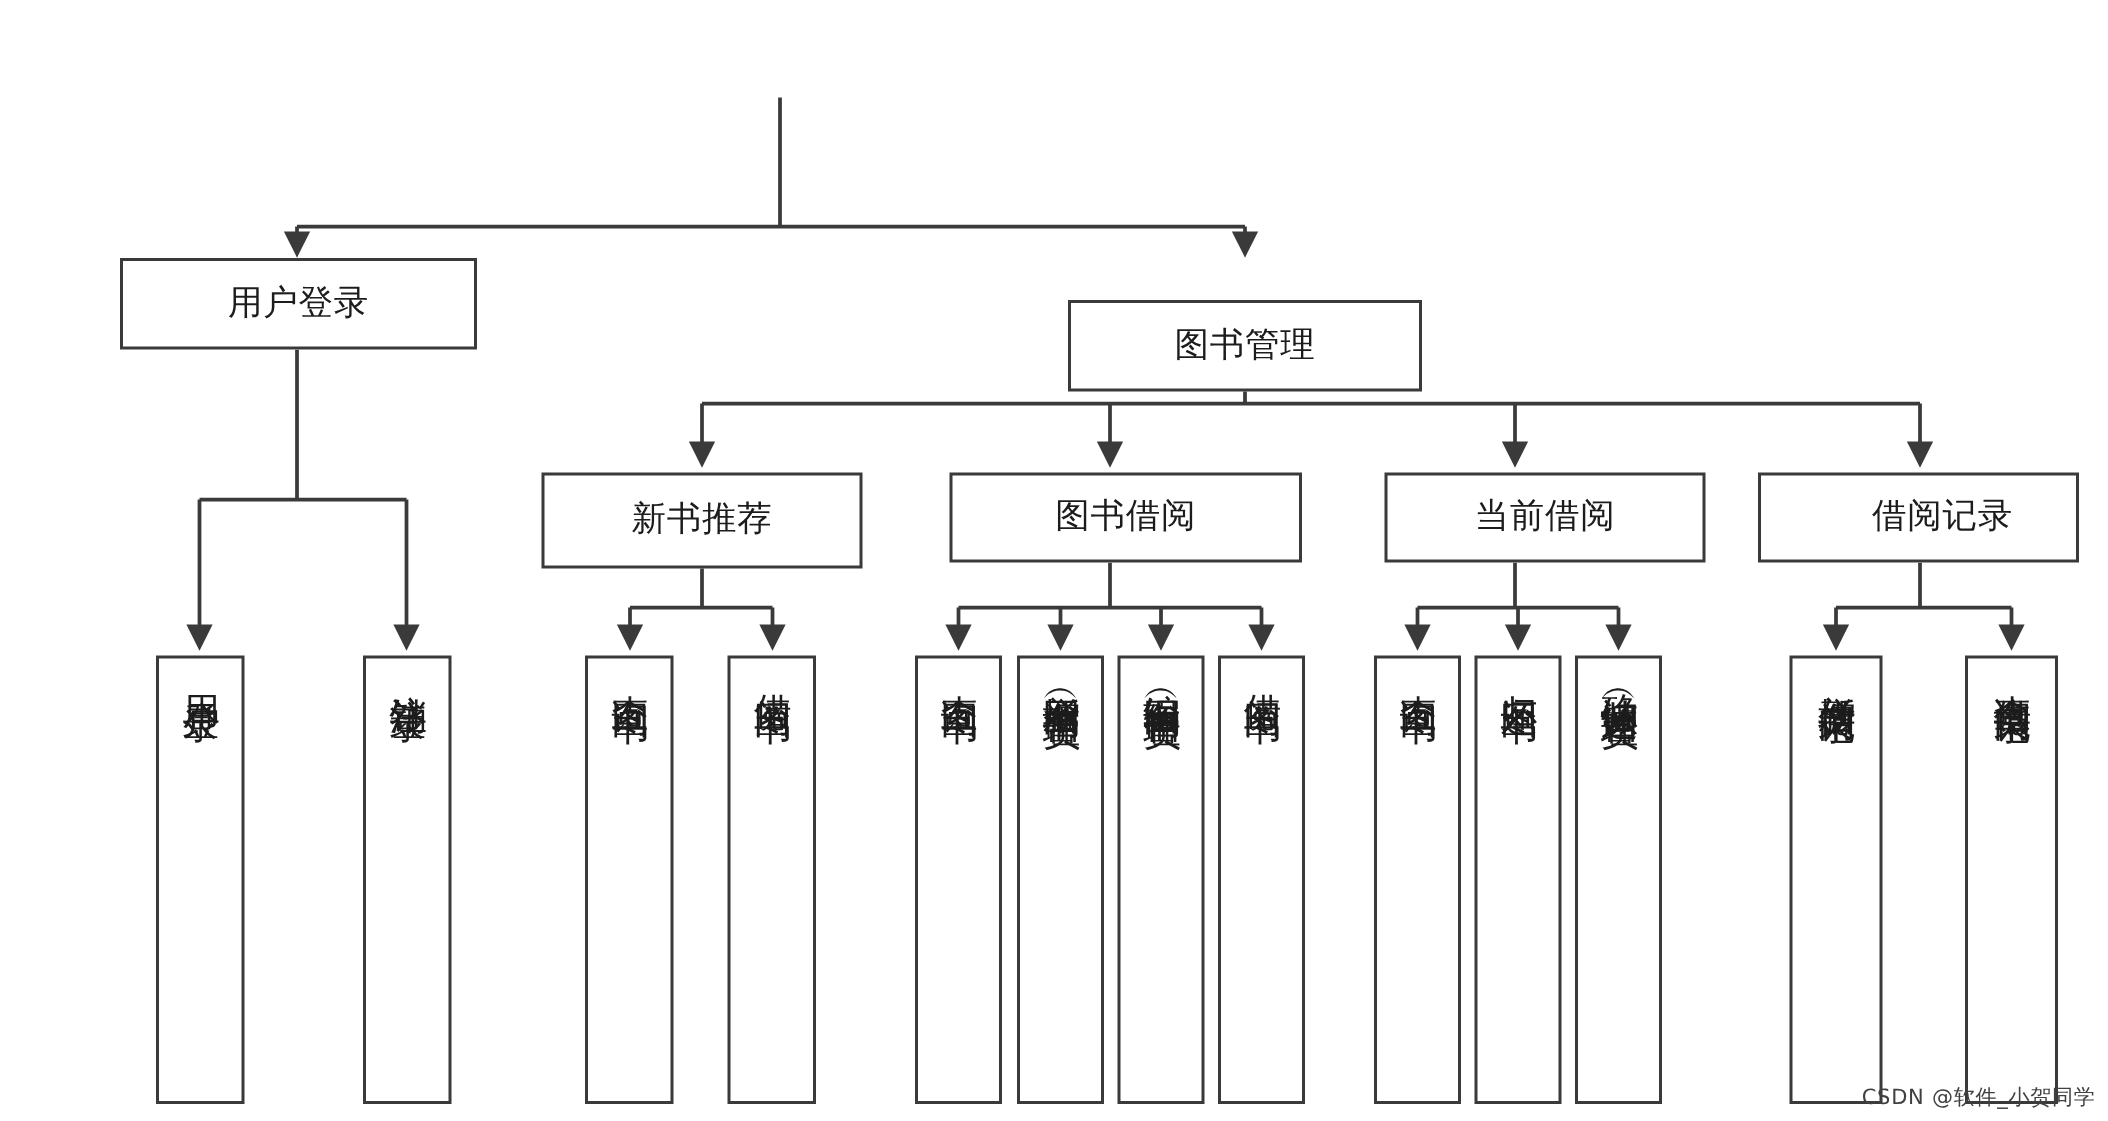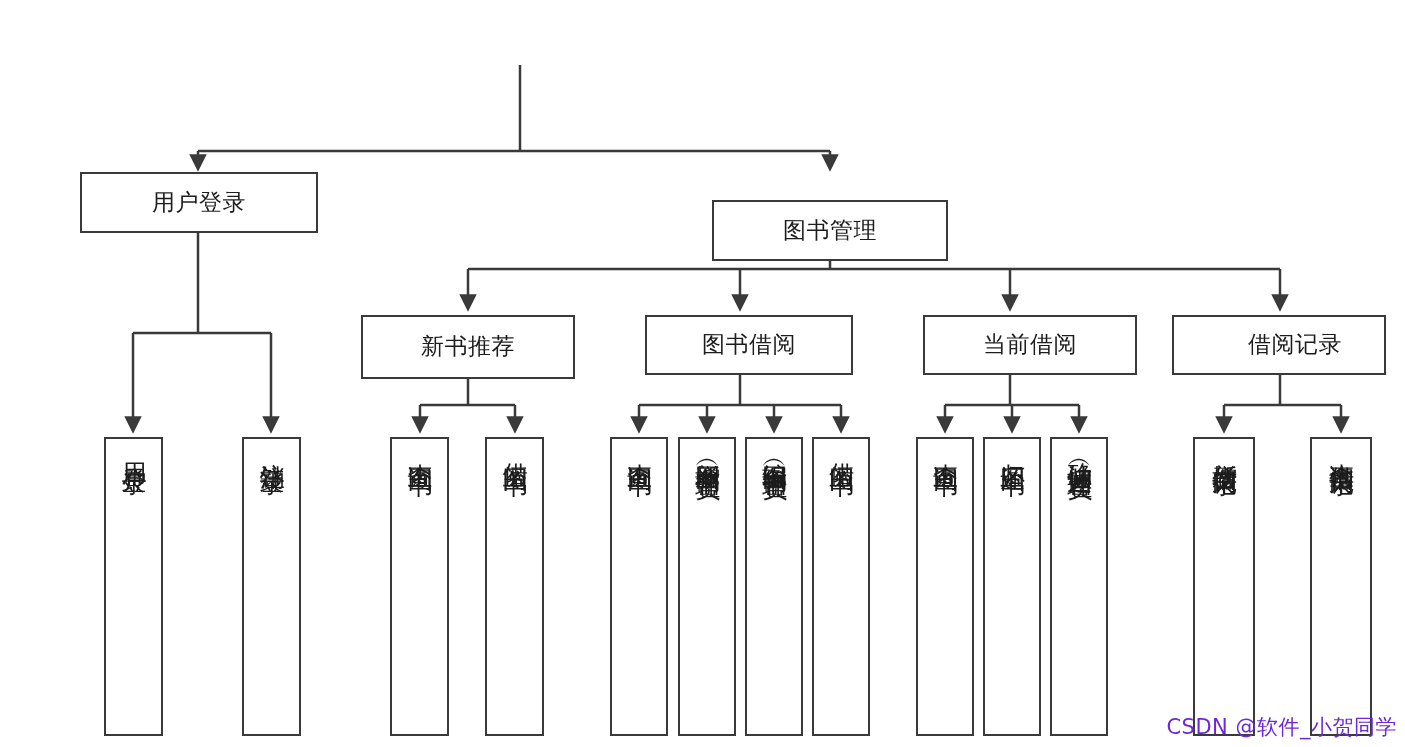--- a/index.html
+++ b/index.html
@@ -64,22 +64,22 @@
     letter-spacing: 3px;
     white-space: nowrap;
   }
   .node.vert.tall .label {
     letter-spacing: 2px;
   }
   #watermark {
     position: absolute;
     right: 8px;
     bottom: 6px;
-    font-size: 21px;
-    color: #6d28d9;
+    font-size: 14px;
+    color: #404040;
     white-space: nowrap;
     letter-spacing: 0.5px;
   }
 </style>
 </head>
 <body>
 
 <div id="canvas">
 
   <svg id="edges" viewBox="0 0 1405 747" xmlns="http://www.w3.org/2000/svg">
@@ -138,21 +138,21 @@
   </div>
 
   <div class="node horiz" style="left:712px; top:172px; width:236px; height:61px;margin-top:28px;">
     <span class="label">图书管理</span>
   </div>
 
   <div class="node horiz" style="left:361px; top:315px; width:214px; height:64px;">
     <span class="label">新书推荐</span>
   </div>
 
-  <div class="node horiz" style="left:633px; top:315px; width:208px; height:60px;margin-left:12px;">
+  <div class="node horiz" style="left:633px; top:315px; width:235px; height:60px;">
     <span class="label">图书借阅</span>
   </div>
 
   <div class="node horiz" style="left:903px; top:315px; width:214px; height:60px;margin-left:20px;">
     <span class="label">当前借阅</span>
   </div>
 
   <div class="node horiz" style="left:1172px; top:315px; width:214px; height:60px;padding-left:32px;">
     <span class="label">借阅记录</span>
   </div>

